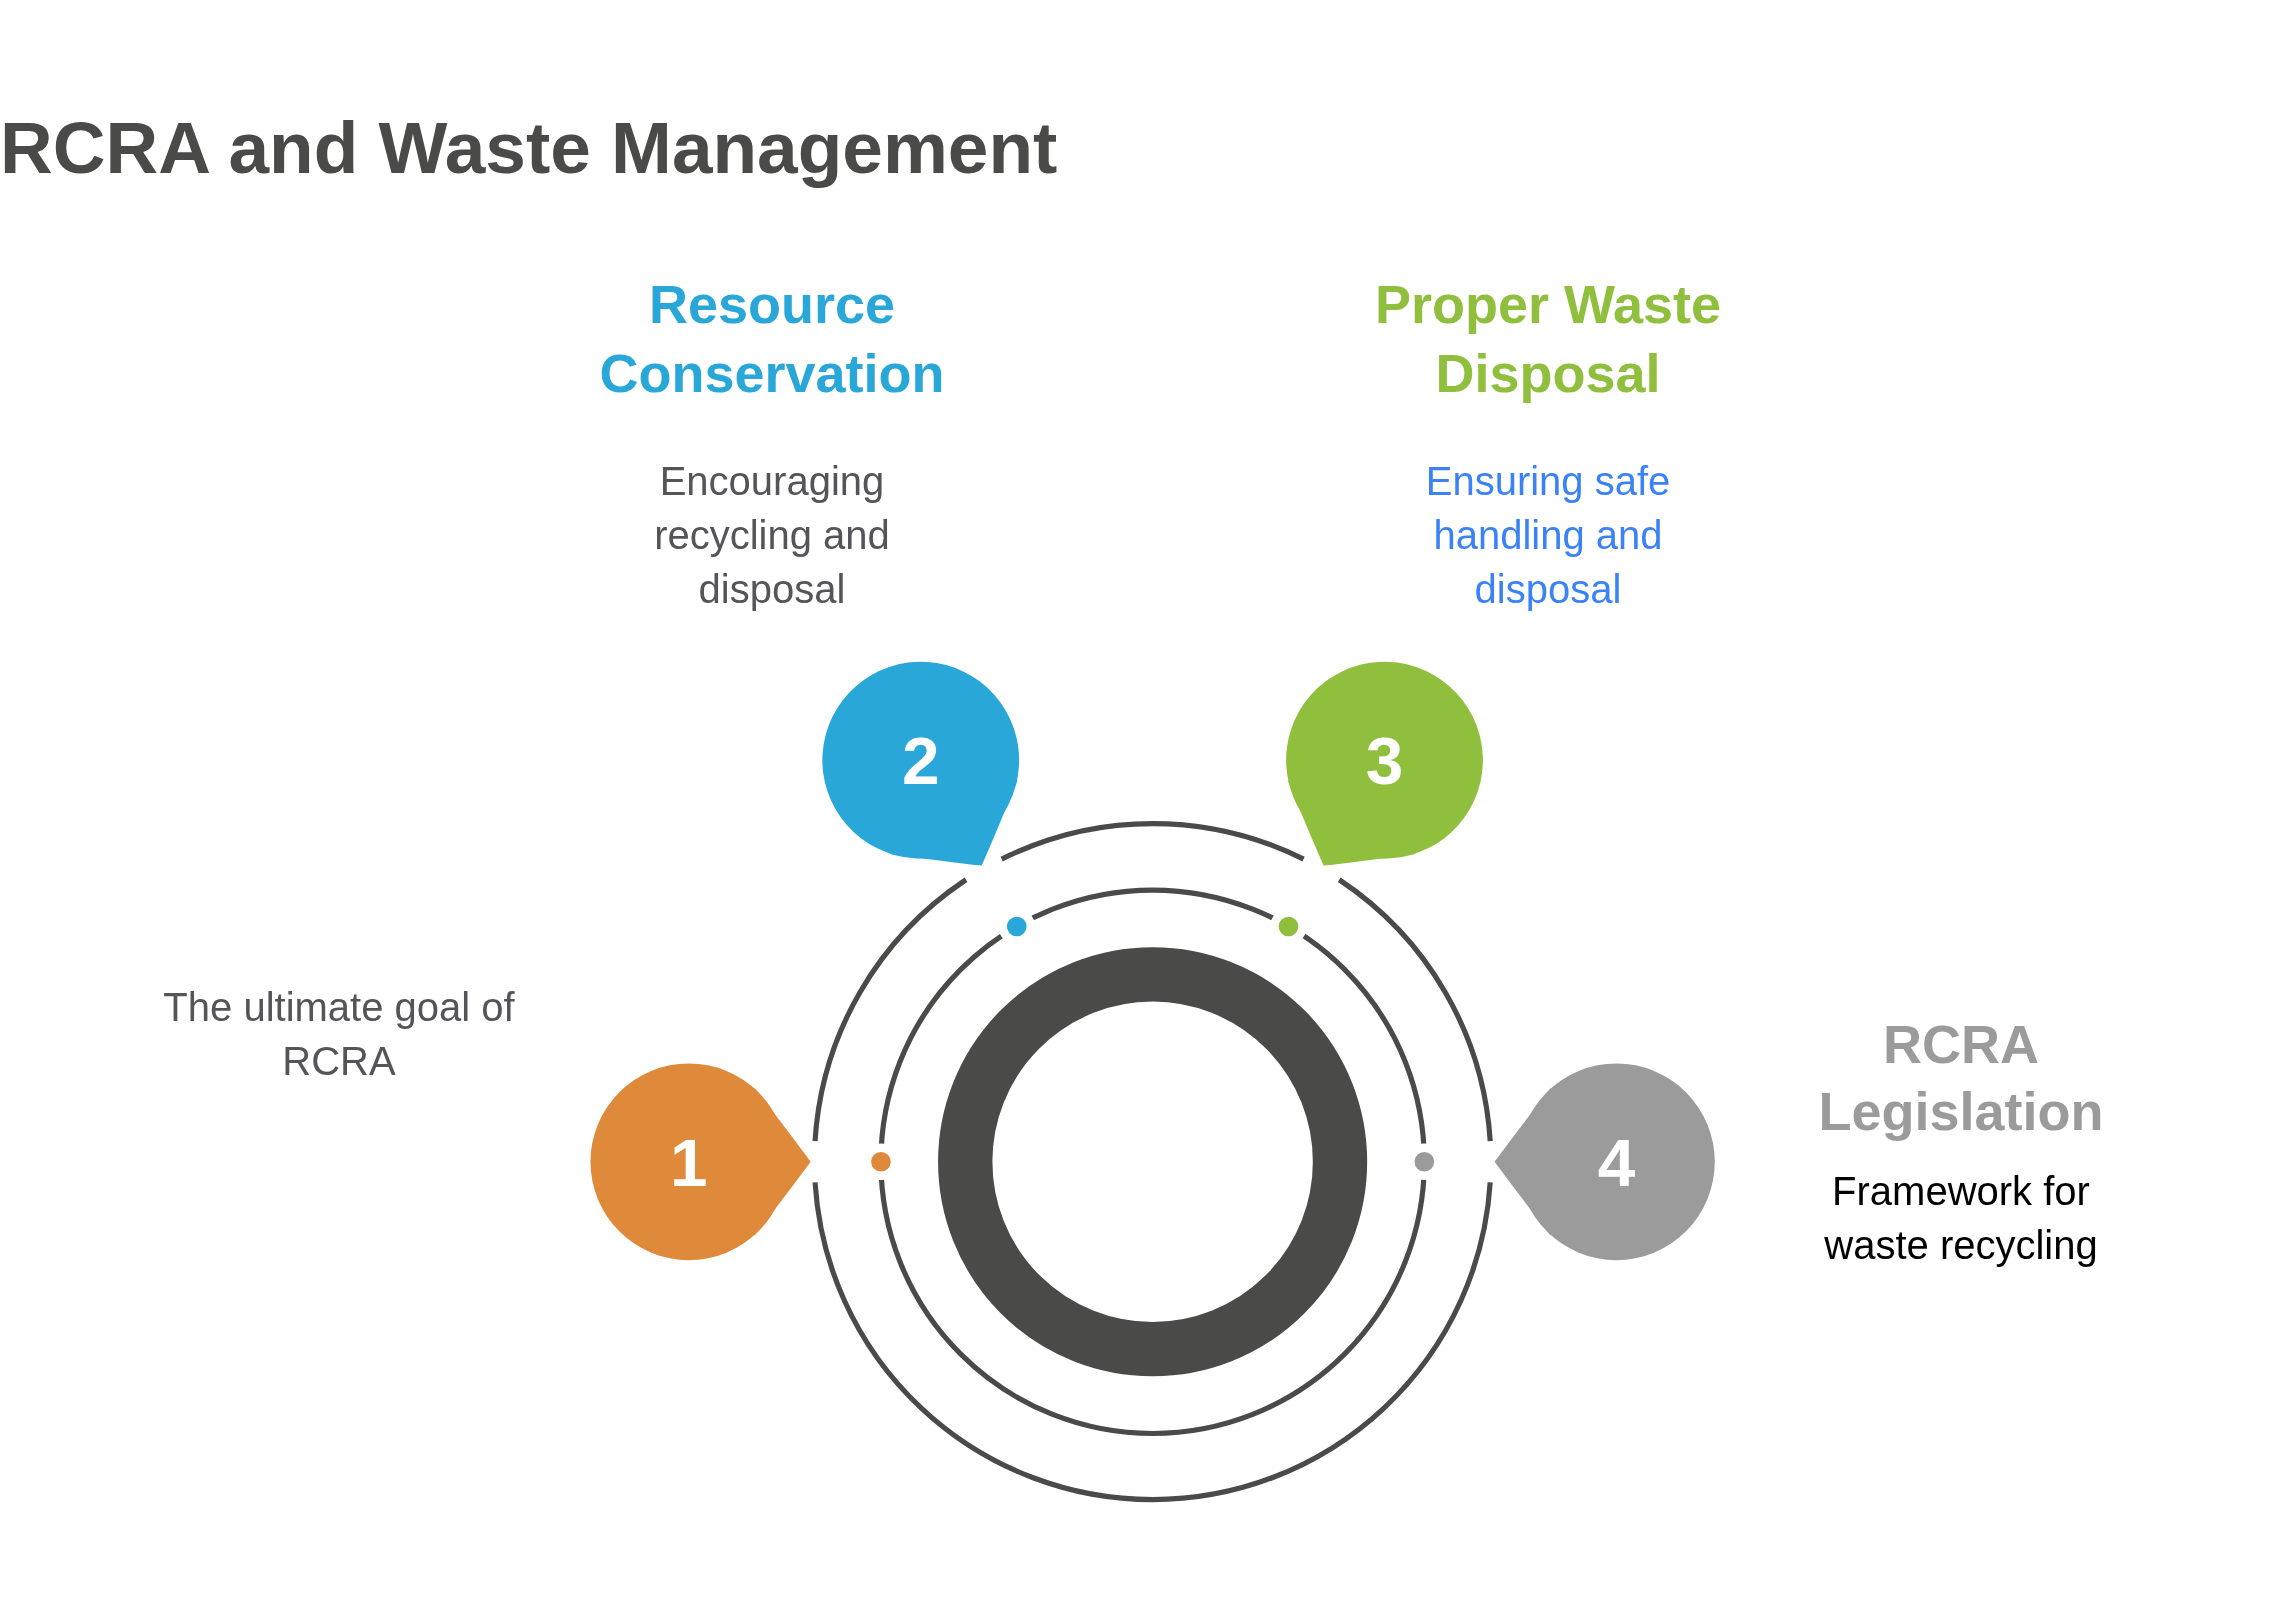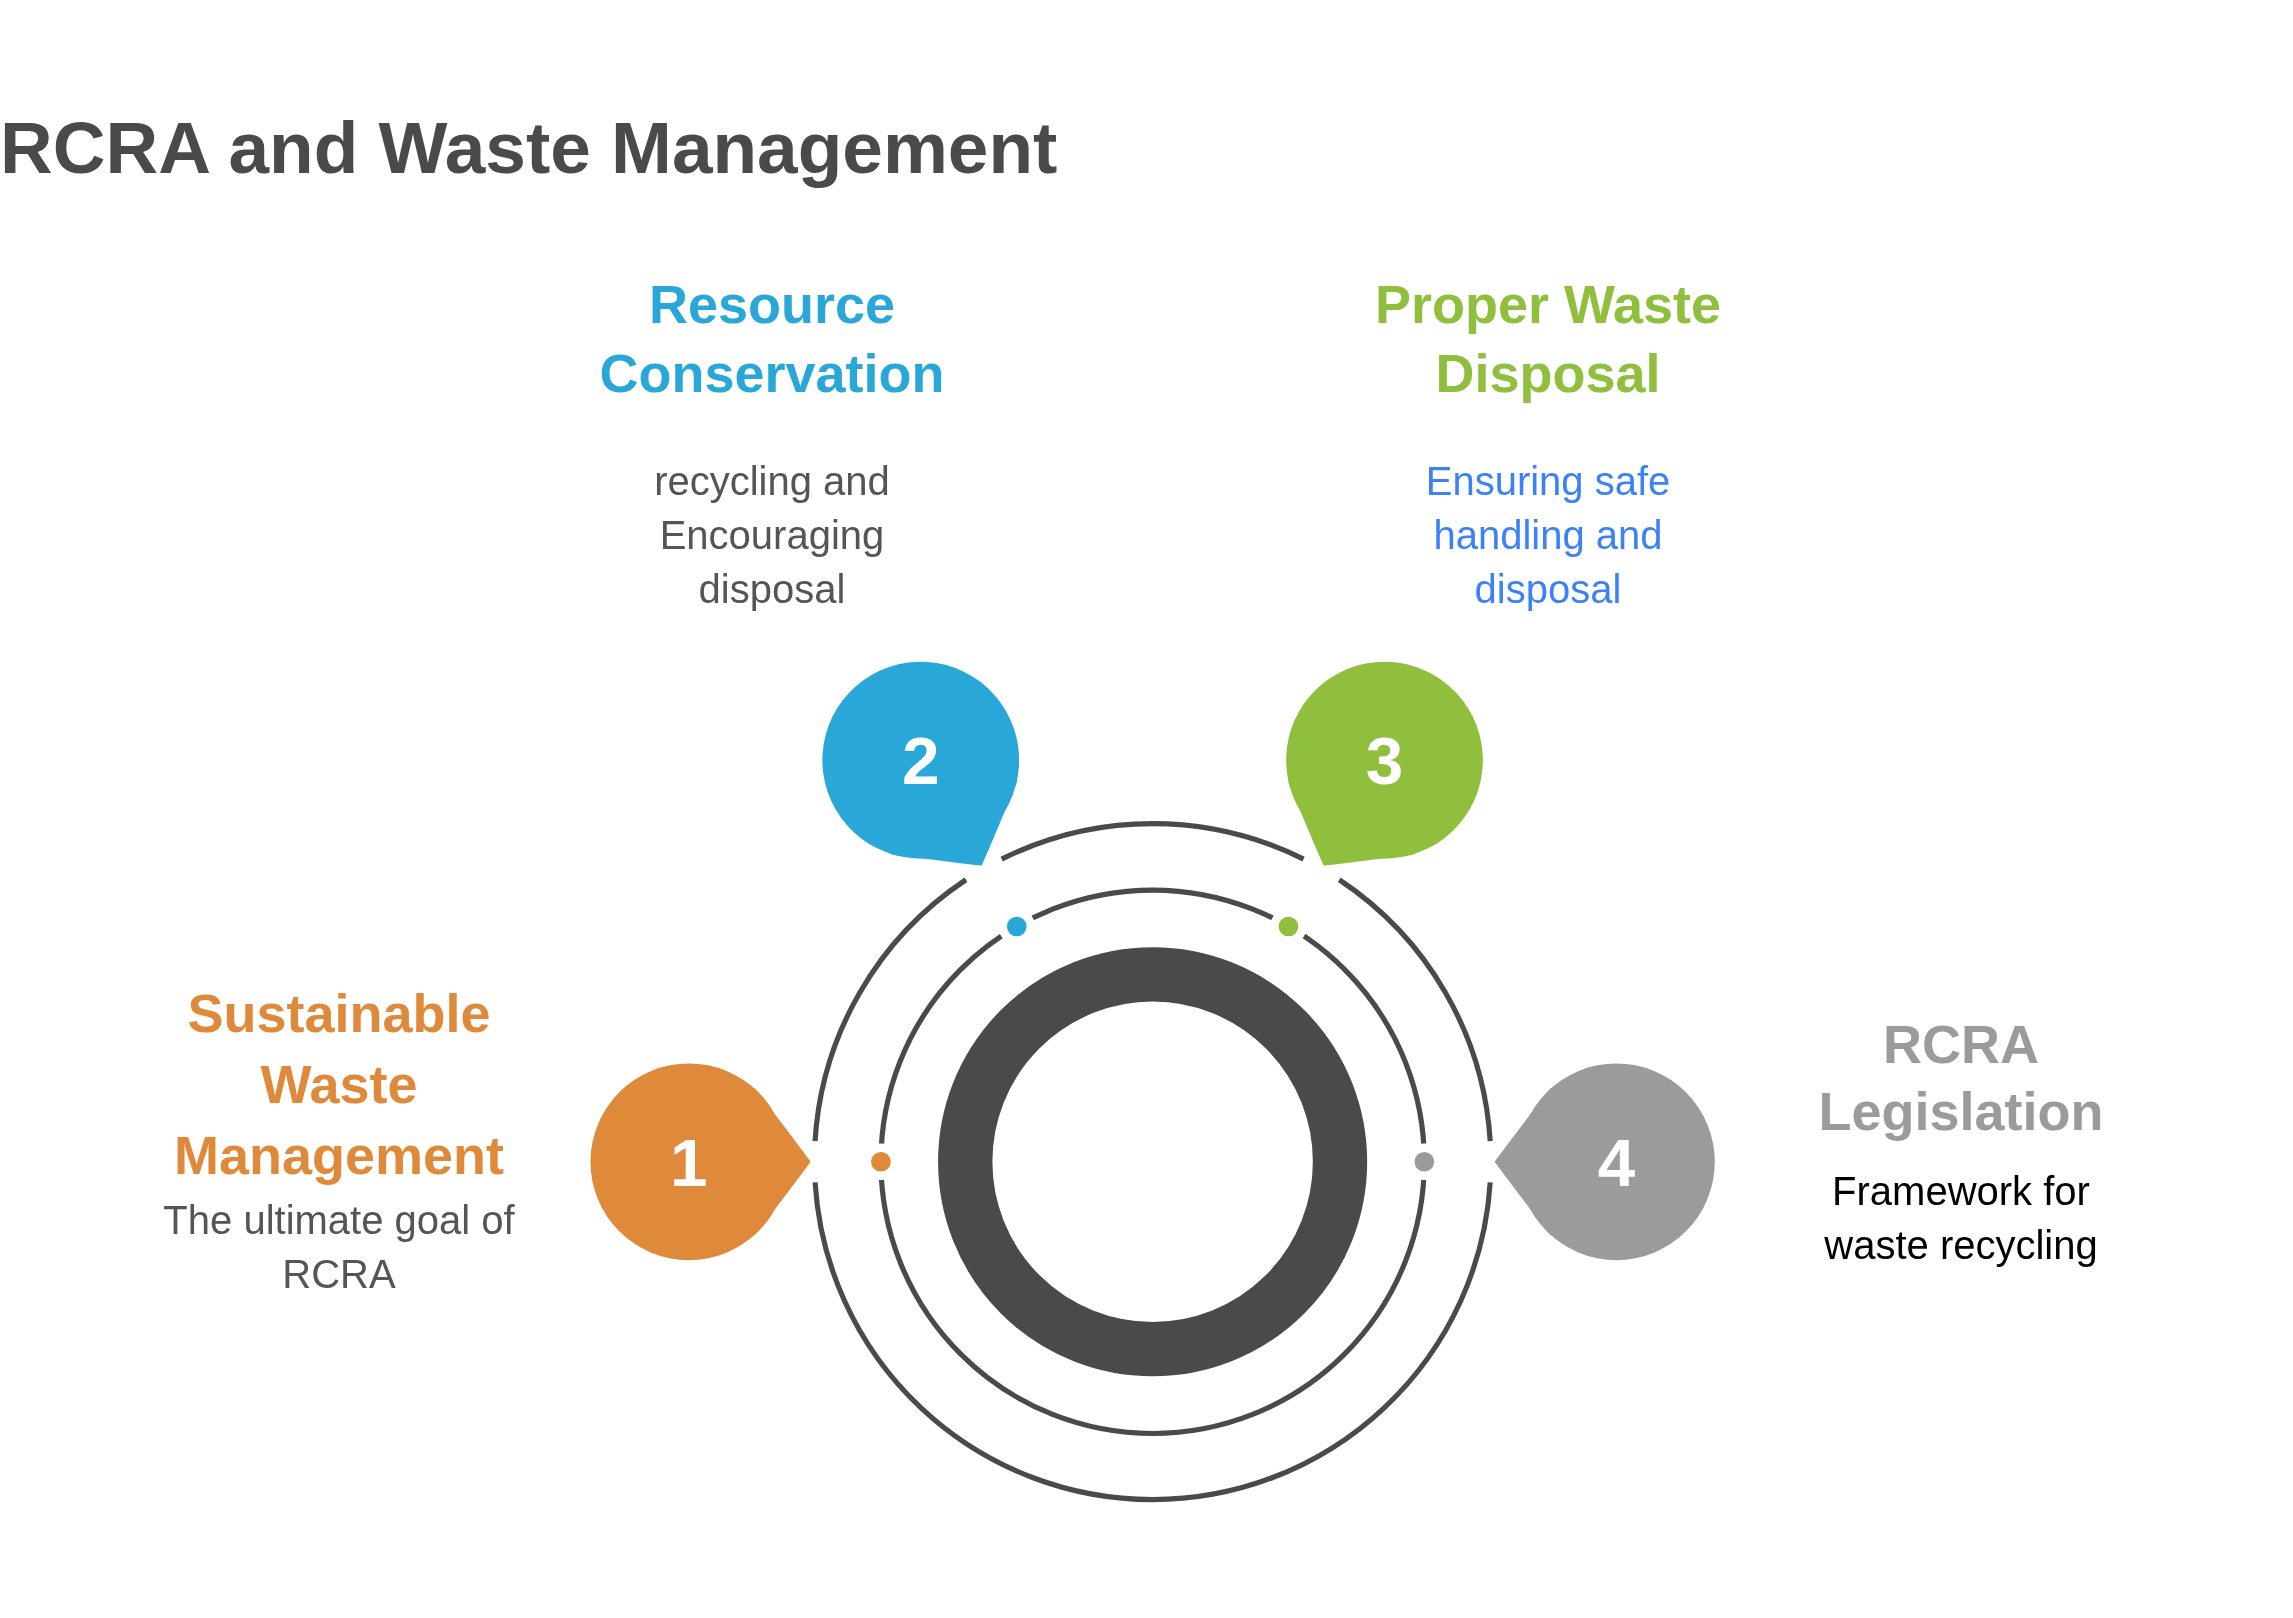--- a/index.html
+++ b/index.html
@@ -79,44 +79,39 @@
     <text class="bubble-number" x="1477.5" y="837" text-anchor="middle" fill="#ffffff">3</text>
     <text class="bubble-number" x="1725" y="1266" text-anchor="middle" fill="#ffffff">4</text>
   </svg>
 
   <div class="step-text" style="left:538px;top:270px;width:468px;">
     <h2 class="step-heading" style="color: rgb(42, 167, 217);">
       <span class="line">Resource</span>
       <span class="line">Conservation</span>
     </h2>
     <p class="step-desc" style="margin-top: 46px; color: rgb(84, 84, 89);">
+      <span class="line">Encouraging</span>
       <span class="line">recycling and</span>
-      <span class="line">Encouraging</span>
       <span class="line">disposal</span>
     </p>
   </div>
 
   <div class="step-text" style="left:1314px;top:270px;width:468px;">
     <h2 class="step-heading" style="color: rgb(143, 191, 61);">
       <span class="line">Proper Waste</span>
       <span class="line">Disposal</span>
     </h2>
     <p class="step-desc" style="margin-top: 46px; color: #3b82f6;">
       <span class="line">Ensuring safe</span>
       <span class="line">handling and</span>
       <span class="line">disposal</span>
     </p>
   </div>
 
   <div class="step-text" style="left:105px;top:978px;width:468px;">
-    <h2 class="step-heading tall" style="color: rgb(223, 138, 58);">
-      <span class="line">Sustainable</span>
-      <span class="line">Waste</span>
-      <span class="line">Management</span>
-    </h2>
     <p class="step-desc" style="margin-top: 2px; color: rgb(84, 84, 89);">
       <span class="line">The ultimate goal of</span>
       <span class="line">RCRA</span>
     </p>
   </div>
 
   <div class="step-text" style="left:1727px;top:1011px;width:468px;">
     <h2 class="step-heading short" style="color: rgb(155, 155, 155);">
       <span class="line">RCRA</span>
       <span class="line">Legislation</span>

